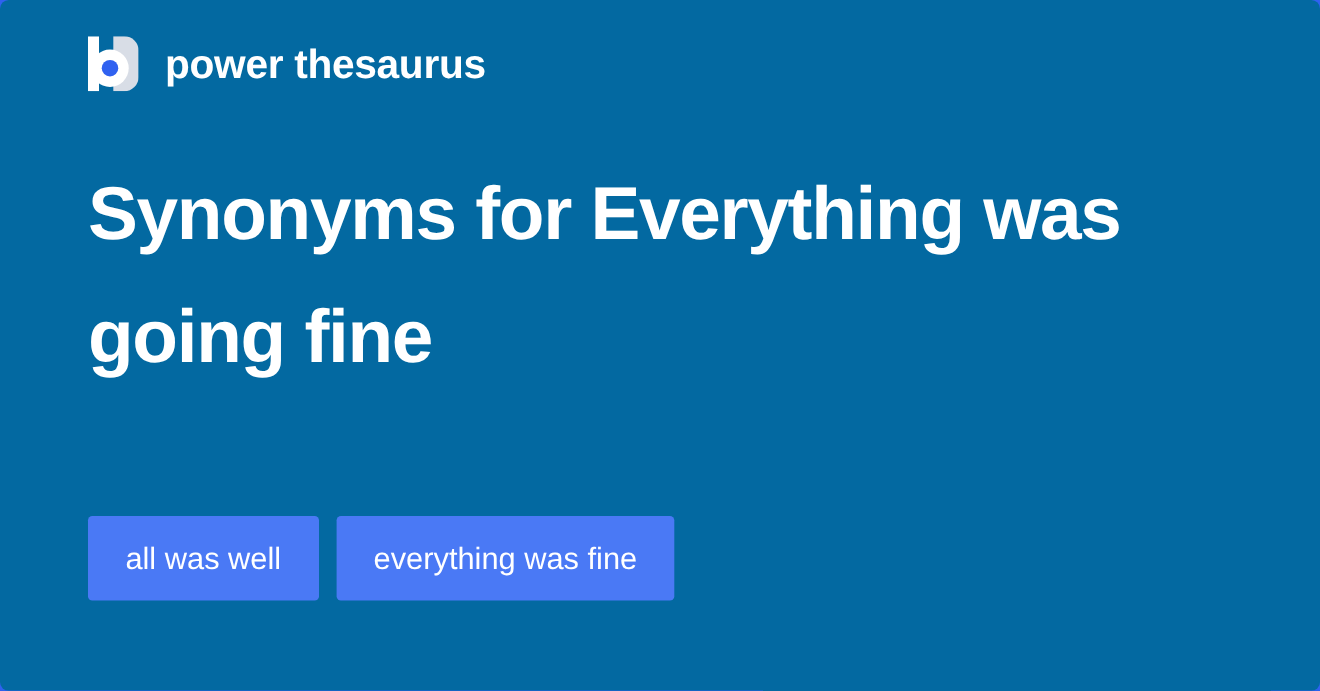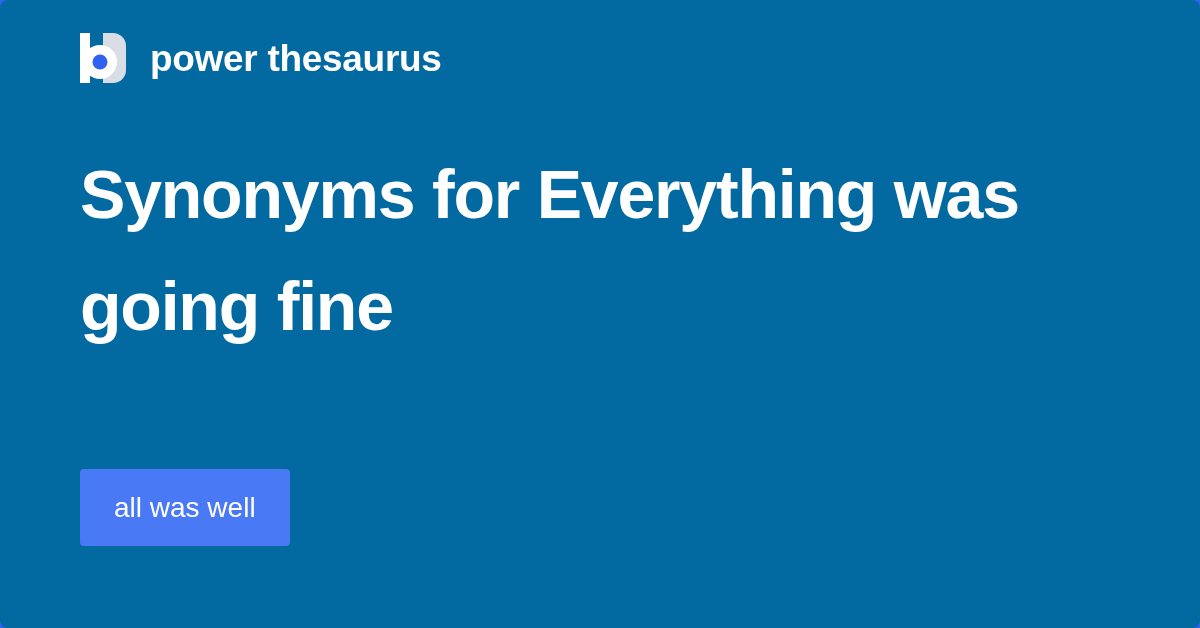--- a/index.html
+++ b/index.html
@@ -108,15 +108,16 @@
 
       <circle cx="20" cy="29" r="7.5" fill="#3061f0"></circle>
     </svg>
     <span class="brand-name">power thesaurus</span>
   </div>
 
   <h1 class="headline">Synonyms for Everything was going fine</h1>
 
   <div class="chips">
     <span class="chip">all was well</span>
+    <span class="chip">everything was fine</span>
   </div>
 
 </div>
 
 </body></html>

